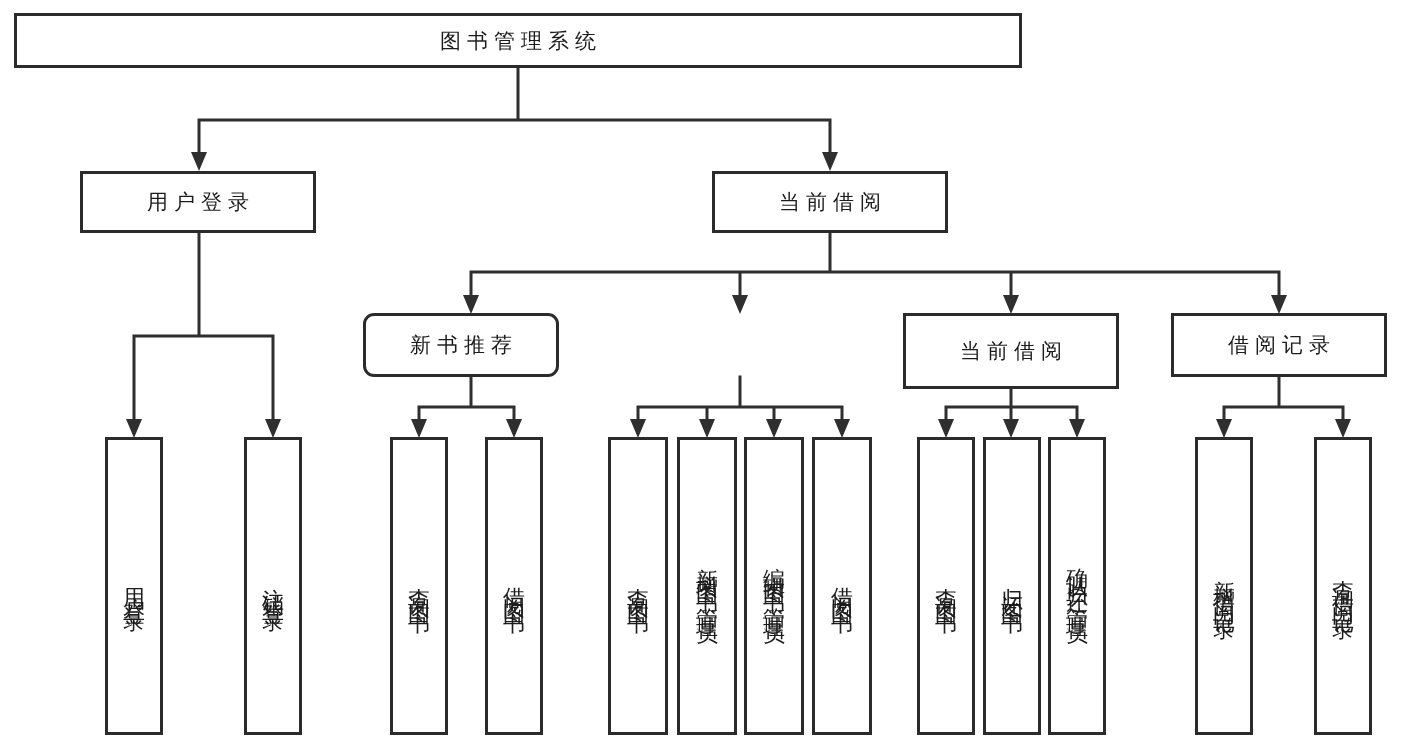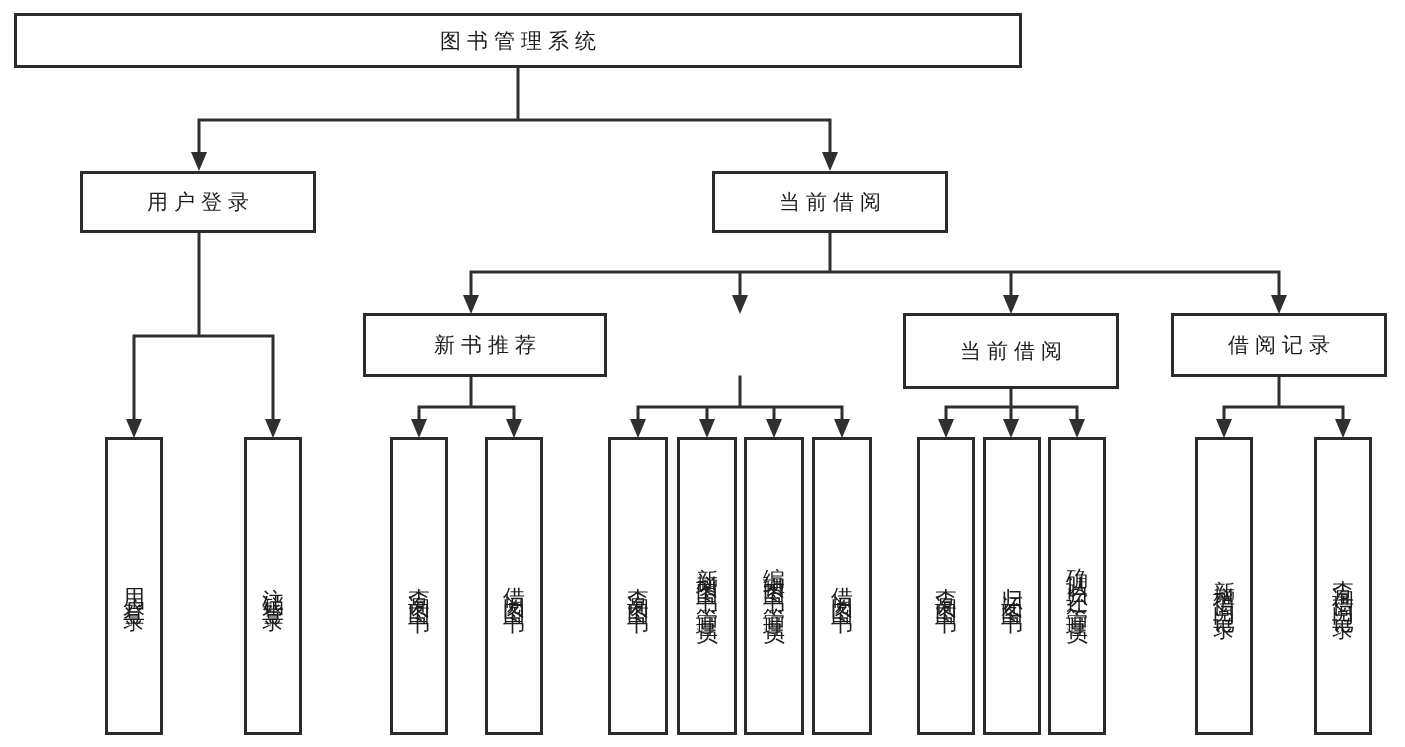--- a/index.html
+++ b/index.html
@@ -97,21 +97,21 @@
     <span>图书管理系统</span>
   </div>
 
   <div class="box h" style="left:80px;top:171px;width:236px;height:62px;">
     <span>用户登录</span>
   </div>
   <div class="box h" style="left:712px;top:171px;width:236px;height:62px;">
     <span>当前借阅</span>
   </div>
 
-  <div class="box h" style="left:363px;top:313px;width:244px;height:64px;">
+  <div class="box h" style="left:363px;top:313px;width:196px;height:64px;border-radius:11px;">
     <span>新书推荐</span>
   </div>
   <div class="box h" style="left:903px;top:313px;width:216px;height:76px;">
     <span>当前借阅</span>
   </div>
   <div class="box h" style="left:1171px;top:313px;width:216px;height:64px;">
     <span>借阅记录</span>
   </div>
 
   <div class="box v" style="left:105px;top:437px;width:58px;height:298px;">

